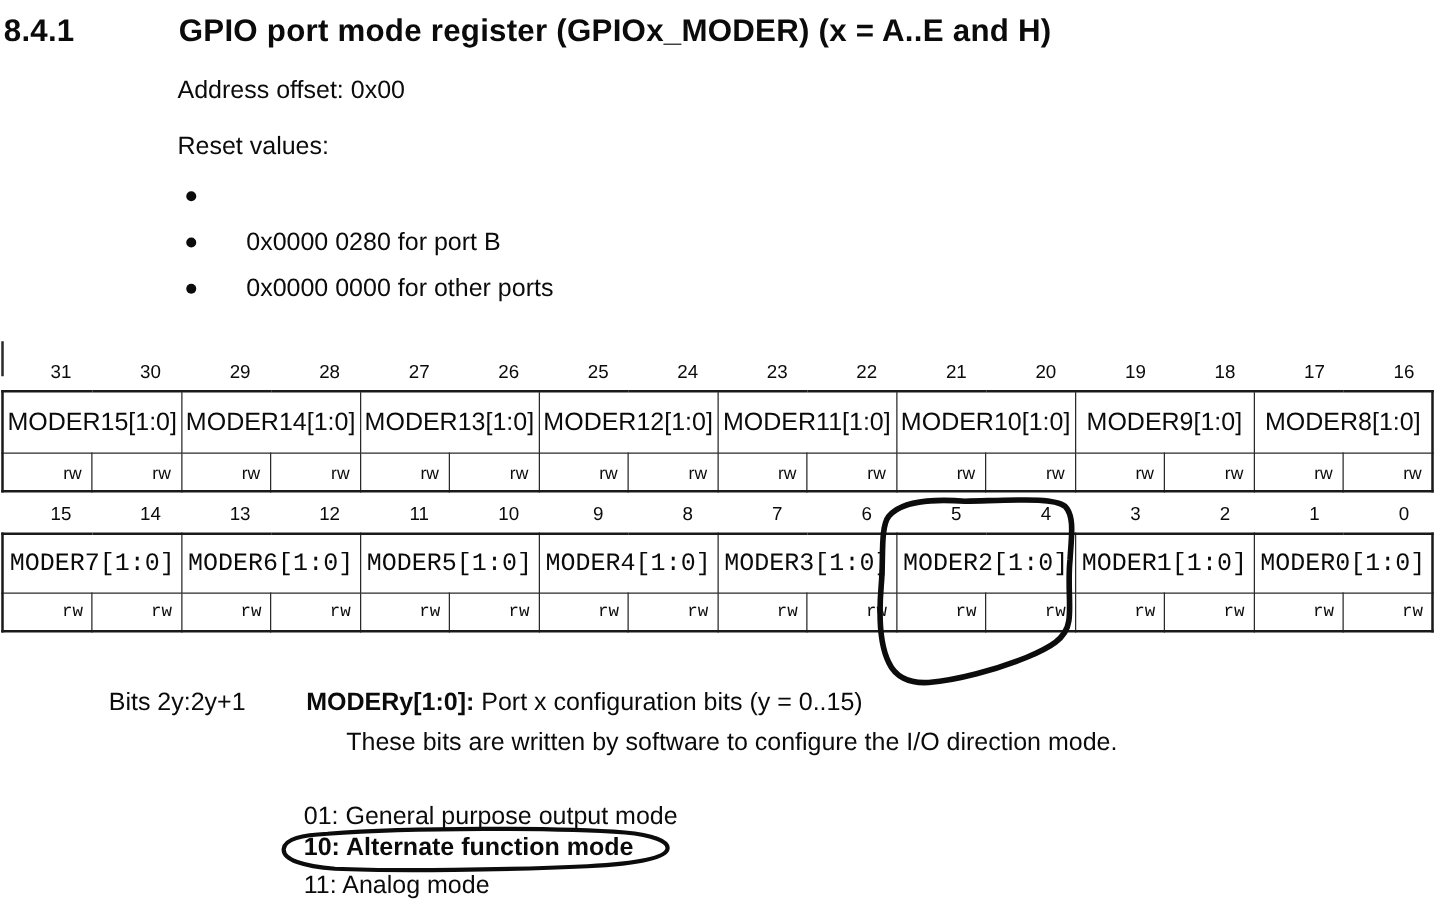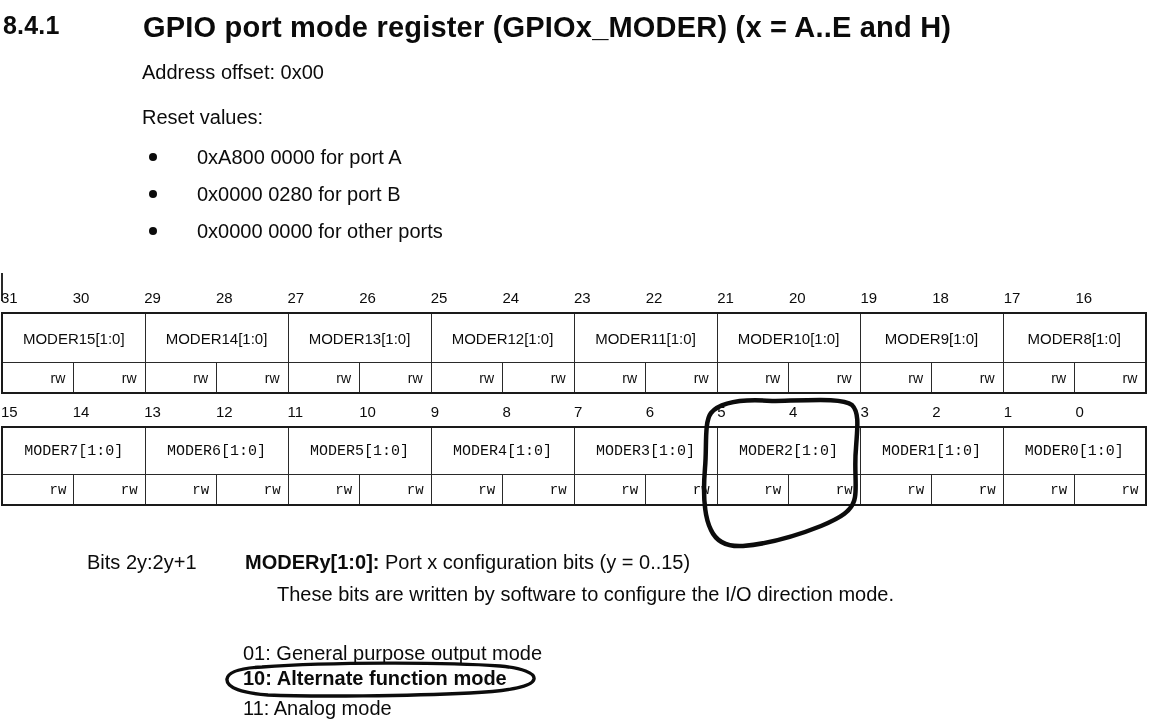--- a/index.html
+++ b/index.html
@@ -8,56 +8,56 @@
     width:1150px;height:721px;
     background:#ffffff;
     font-family:"Liberation Sans", sans-serif;
     color:#0b0b0b;
     overflow:hidden;
   }
   .abs{position:absolute;white-space:nowrap;}
 
   
   .section-num{left:3px;top:11px;font-size:25px;font-weight:bold;letter-spacing:.2px;}
-  .section-title{left:143px;top:11px;font-size:29px;font-weight:bold;letter-spacing:.2px;}
+  .section-title{left:143px;top:11px;font-size:25px;font-weight:bold;letter-spacing:.2px;}
 
   
   .body-line{font-size:20px;line-height:22px;}
   .addr{left:142px;top:61px;}
   .resetlbl{left:142px;top:106px;}
   .bullet-text-0{left:197px;top:146px;}
   .bullet-text-1{left:197px;top:183px;}
   .bullet-text-2{left:197px;top:220px;}
   .bullet-dot{width:8px;height:8px;border-radius:50%;background:#0b0b0b;left:149px;}
   .dot-0{top:153px;} .dot-1{top:190px;} .dot-2{top:227px;}
 
   
   .bits-row{
     position:absolute;left:1px;width:1146px;height:17px;
     display:flex;font-size:15px;
   }
-  .bits-row span{flex:1 1 0;}
+  .bits-row span{flex:1 1 0;text-align:center;padding-left:24px;}
   .bits-0{top:289px;}
   .bits-1{top:403px;}
   .edge-tick{left:1px;top:273px;width:2px;height:28px;background:#2a2a2a;}
 
   
   table.regtable{
     position:absolute;left:1px;width:1146px;
     border-collapse:collapse;table-layout:fixed;
     border:2px solid #1a1a1a;
   }
   .rt-0{top:312px;}
   .rt-1{top:426px;font-family:Liberation Mono, monospace;}
   table.regtable td{
     border:1.5px solid #2a2a2a;
     text-align:center;vertical-align:middle;
     padding:0;
   }
-  tr.field-row td{height:48px;font-size:15px;}
+  tr.field-row td{height:48px;font-size:20px;}
   .rt-1 tr.field-row td{height:46px;}
   tr.access-row td{height:29px;font-size:14px;padding-left:40px;}
 
   
   .bits-term{left:87px;top:551px;font-size:20px;}
   .field-line{left:245px;top:551px;font-size:20px;}
   .field-line b{font-weight:bold;margin-top:18px;}
   .desc-0{left:243px;top:583px;margin-left:34px;}
   .desc-1{left:243px;top:614px;}
   .desc-2{left:243px;top:642px;}
@@ -72,21 +72,20 @@
 
 <div id="page">
 
   <div class="abs section-num">8.4.1</div>
   <div class="abs section-title">GPIO port mode register (GPIOx_MODER) (x = A..E and H)</div>
 
   <div class="abs body-line addr">Address offset: 0x00</div>
   <div class="abs body-line resetlbl">Reset values:</div>
 
   <span class="abs bullet-dot dot-0"></span>
-  <div class="abs body-line bullet-text-0">0xA800 0000 for port A</div>
   <span class="abs bullet-dot dot-1"></span>
   <div class="abs body-line bullet-text-1">0x0000 0280 for port B</div>
   <span class="abs bullet-dot dot-2"></span>
   <div class="abs body-line bullet-text-2">0x0000 0000 for other ports</div>
 
   <div class="edge-tick abs"></div>
   <div class="bits-row bits-0">
       <span>31</span>
       <span>30</span>
       <span>29</span>

